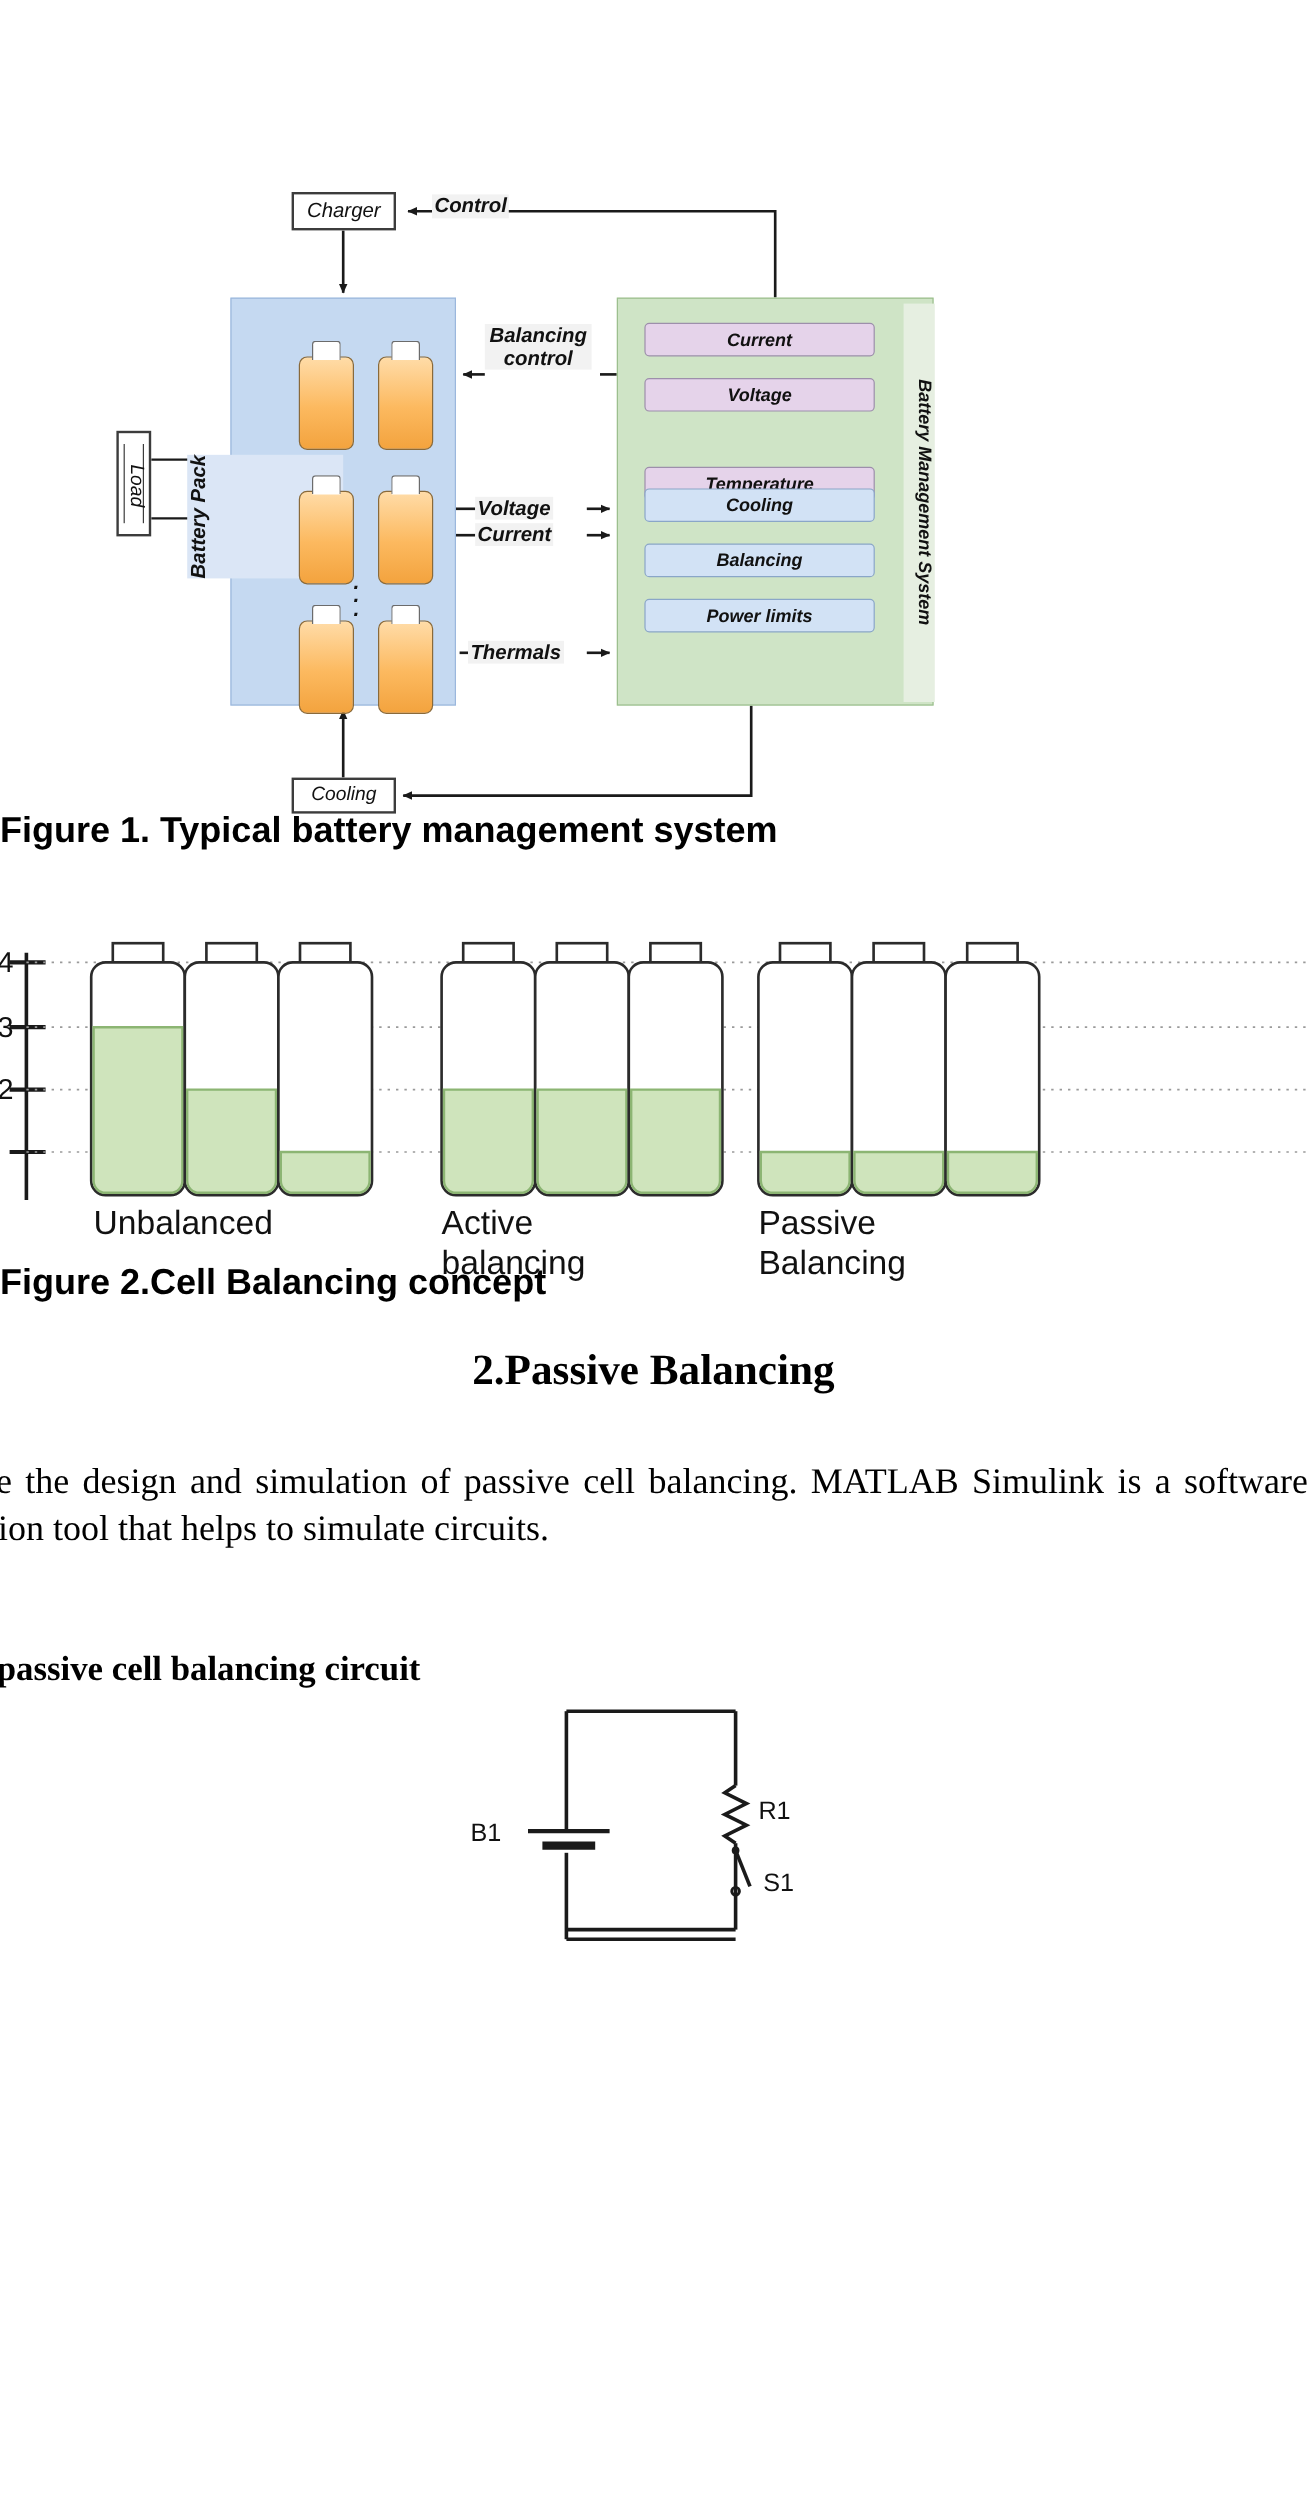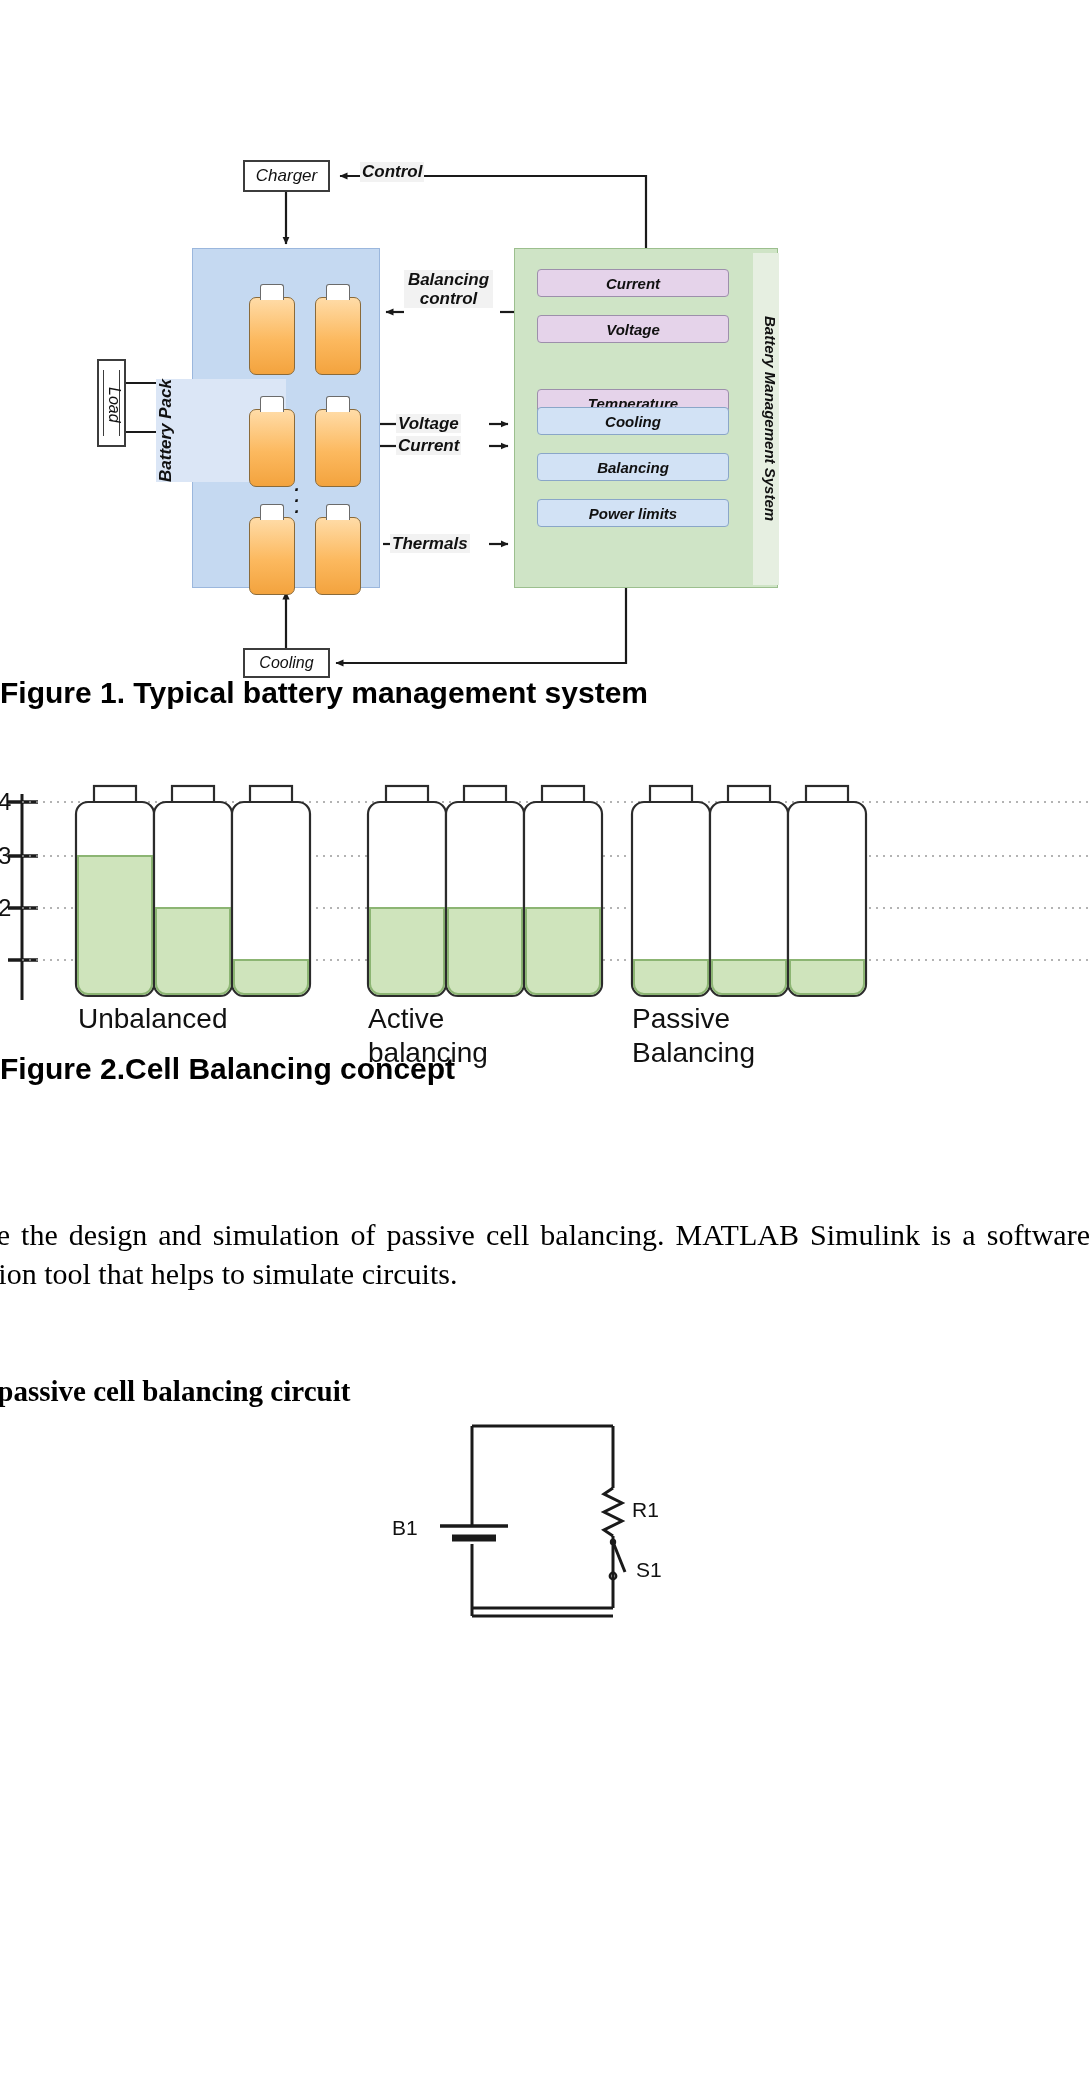--- a/index.html
+++ b/index.html
@@ -300,20 +300,21 @@
       <div>balancing</div>
     </div>
     <div class="grp-label" style="left:632px;top:222px;width:234px;">
       <div>Passive</div>
       <div>Balancing</div>
     </div>
   </div>
 
   <div class="figcap" id="cap2">Figure 2.Cell Balancing concept</div>
 
+  <div class="h2">2.Passive Balancing</div>
 
   <div class="para">describe the design and simulation of passive cell balancing. MATLAB Simulink is a software simulation tool that helps to simulate circuits.</div>
 
   <div class="h3">esistor passive cell balancing circuit</div>
 
   <div id="circuit">
     <svg class="ckt">
 
       <path d="M472,8 L613,8" stroke="#1a1a1a" stroke-width="3" fill="none"></path>
       <path d="M472,8 L472,108" stroke="#1a1a1a" stroke-width="3" fill="none"></path>

